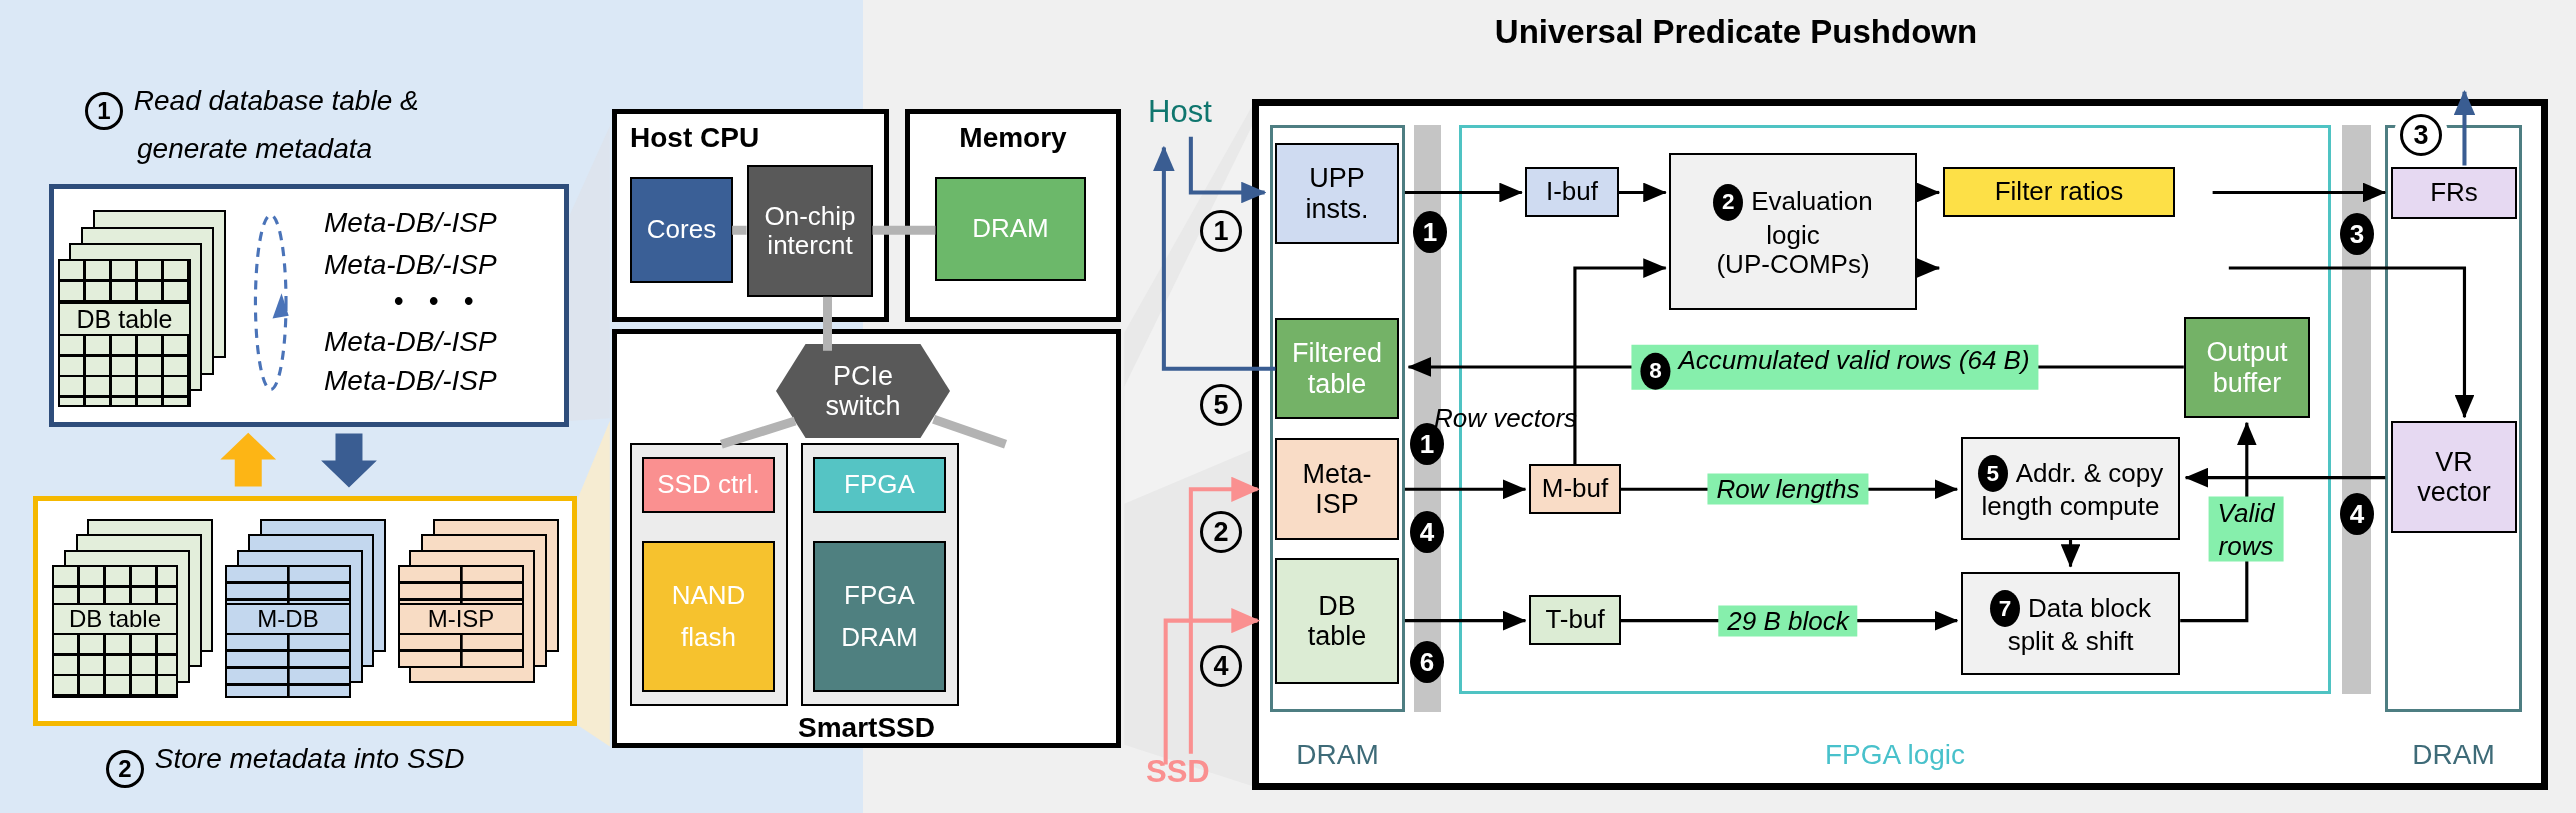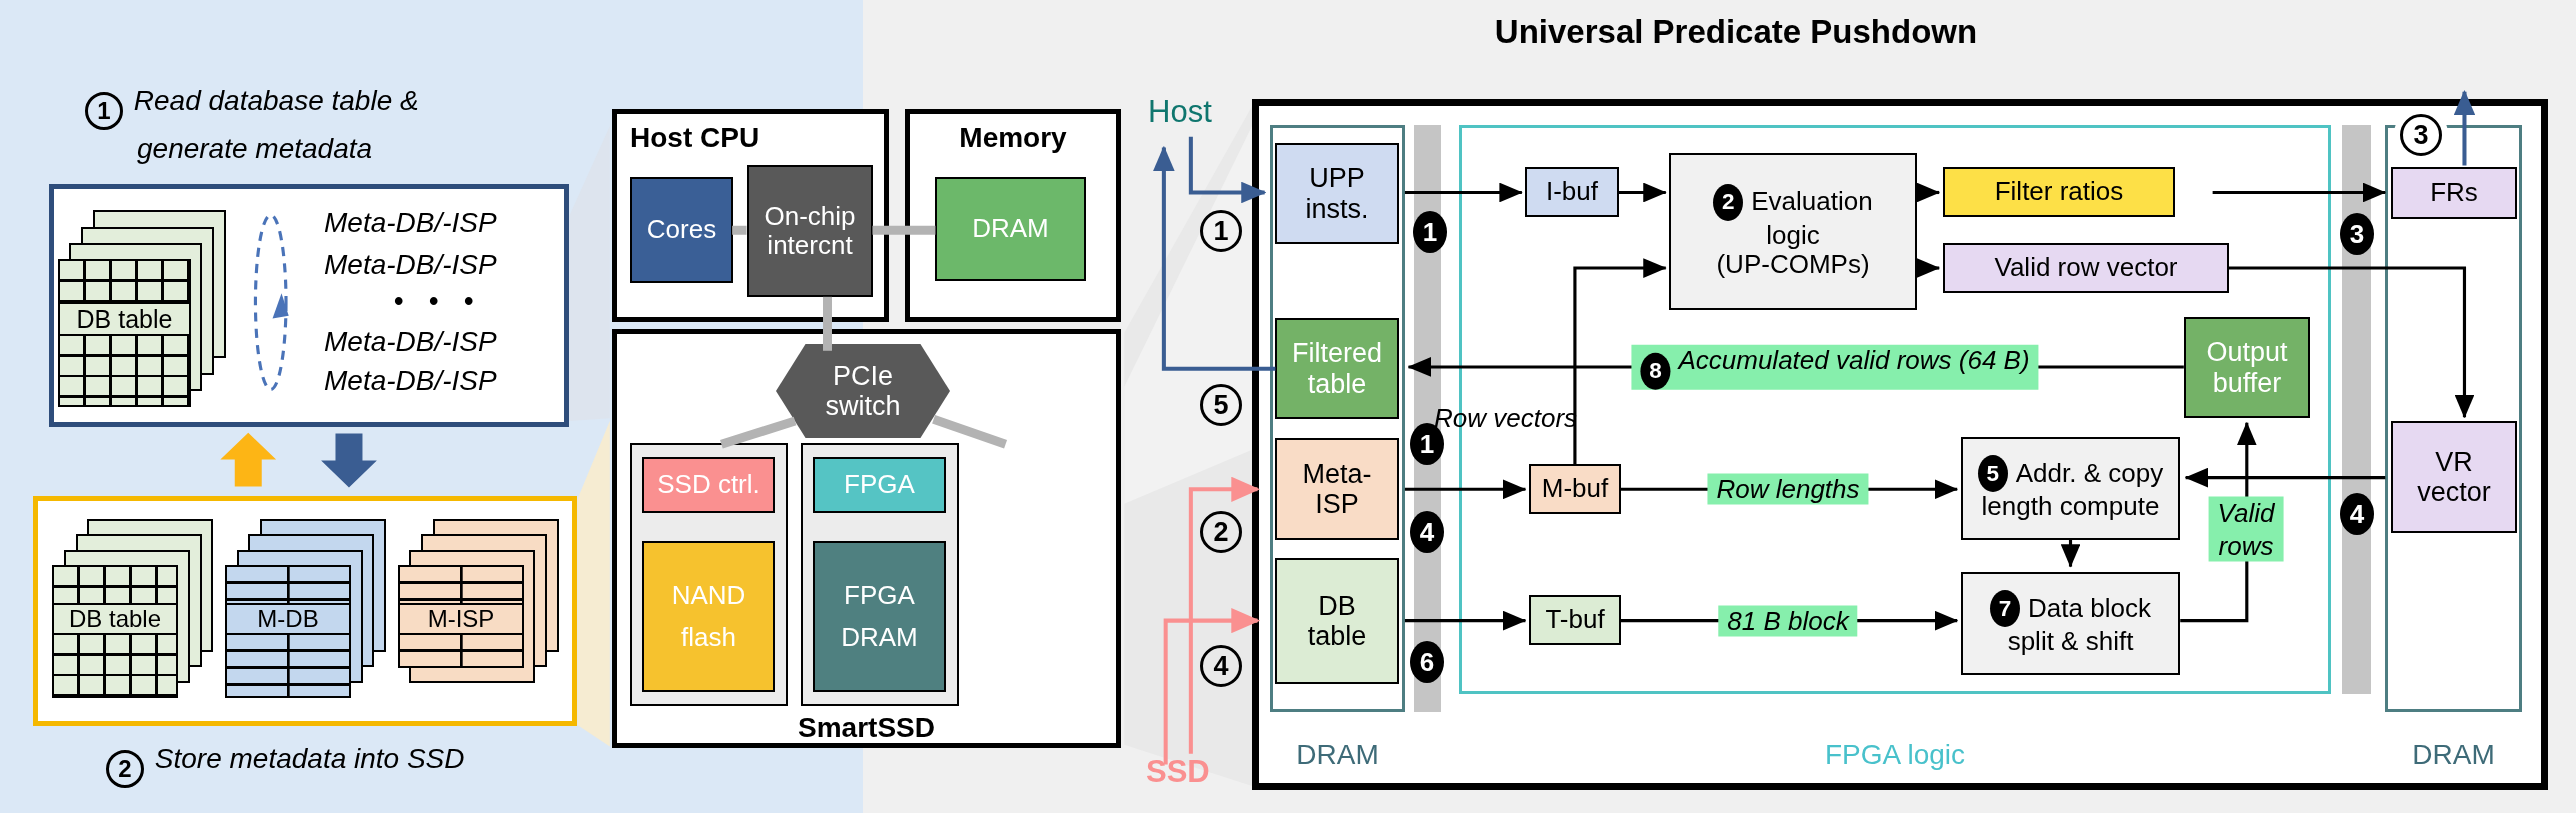--- a/index.html
+++ b/index.html
@@ -204,23 +204,20 @@
     <span style="display:inline-flex;align-items:center">
         <span class="nbadge">2</span>
         <span>Evaluation</span>
       </span>
     <span>logic</span>
     <span>(UP-COMPs)</span>
   </div>
   <div class="box" style="left:1943px;top:167px;width:232px;height:50px;background:#fde047">
     <span>Filter ratios</span>
   </div>
-  <div class="box" style="left:1943px;top:243px;width:286px;height:50px;background:#e6d9f2">
-    <span>Valid row vector</span>
-  </div>
   <div class="box wtxt" style="left:2184px;top:317px;width:126px;height:101px;background:#74b267;font-size:27px">
     <span>Output</span>
     <span>buffer</span>
   </div>
   <div class="box" style="left:1961px;top:437px;width:219px;height:103px;background:#f1f1f1">
     <span style="display:inline-flex;align-items:center">
         <span class="nbadge">5</span>
         <span>Addr. &amp; copy</span>
       </span>
     <span>length compute</span>
@@ -309,21 +306,21 @@
       <path d="M2424,690 H2498 V470" marker-end="url(#mb)"></path>
       <path d="M2652,531 H2430" marker-end="url(#mb)"></path>
     </g>
   </svg>
 
   <div class="ann mask" style="left:1835px;top:367px">
     <span class="nbadge" style="vertical-align:-9px">8</span><span>Accumulated valid rows (64 B)</span>
   </div>
   <div class="ann" style="left:1434px;top:403px;width:135px;text-align:right">Row vectors</div>
   <div class="ann mask" style="left:1788px;top:489px">Row lengths</div>
-  <div class="ann mask" style="left:1788px;top:621px">81 B block</div>
+  <div class="ann mask" style="left:1788px;top:621px">29 B block</div>
   <div class="ann mask" style="left:2246px;top:529px;line-height:1.25">
     <div>Valid</div>
     <div>rows</div>
   </div>
 
   <div class="circnum" style="left:1221px;top:231px">1</div>
   <div class="circnum" style="left:1221px;top:405px">5</div>
   <div class="circnum" style="left:1221px;top:532px">2</div>
   <div class="circnum" style="left:1221px;top:666px">4</div>
   <div class="circnum halo" style="left:2421px;top:135px">3</div>

